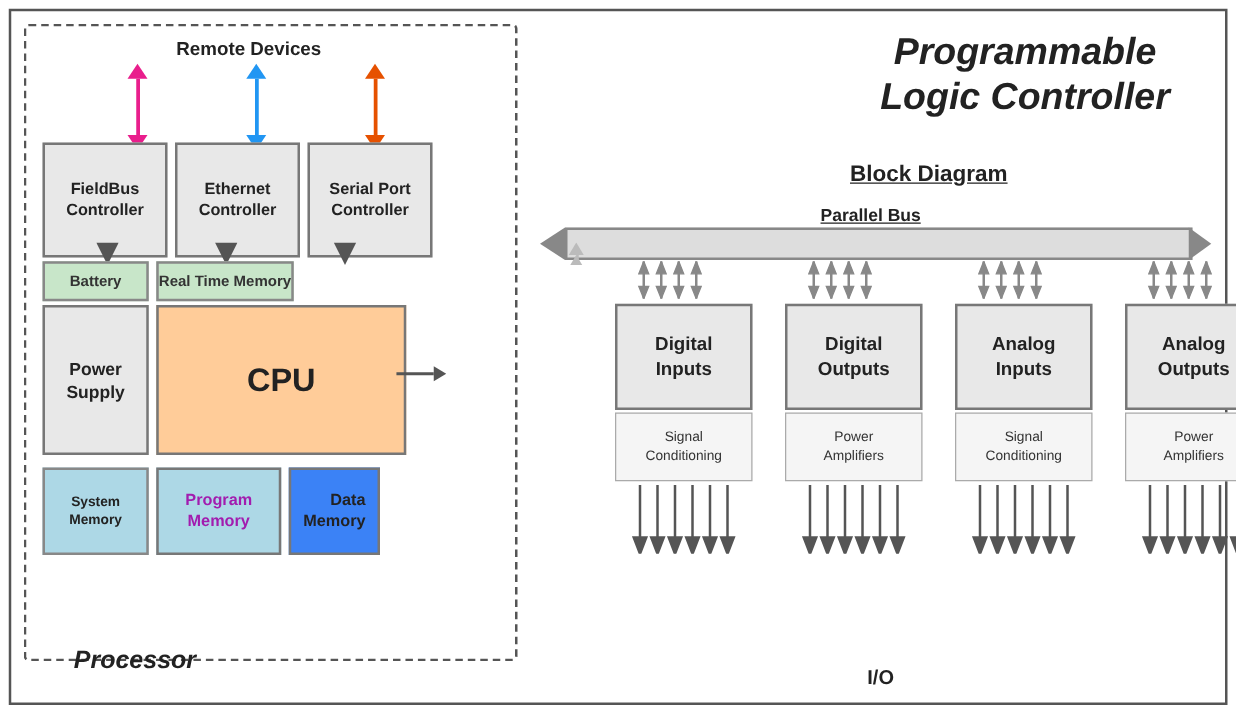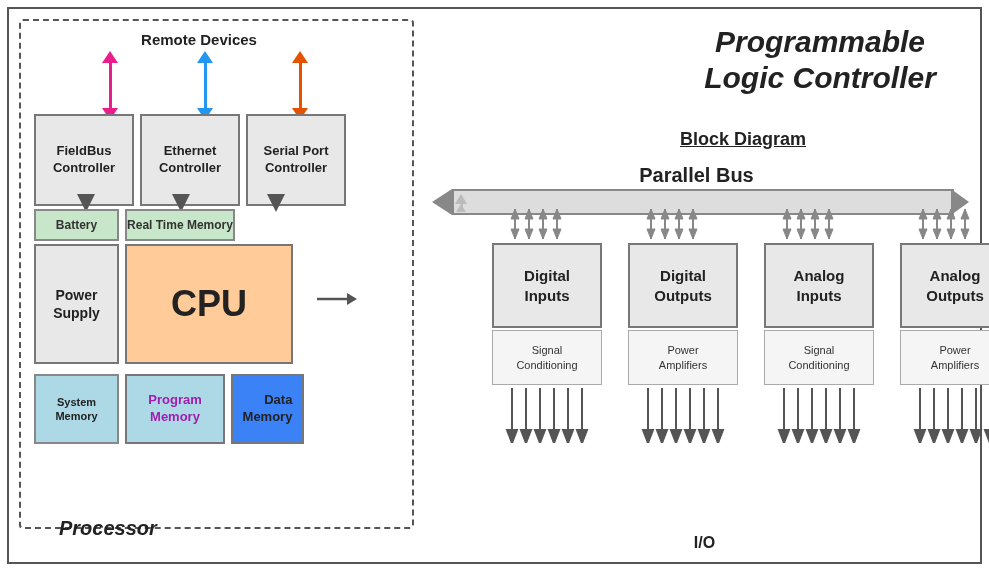--- a/index.html
+++ b/index.html
@@ -149,28 +149,28 @@
       display: flex;
       align-items: center;
       justify-content: center;
       text-align: center;
       font-size: 14px;
       font-weight: bold;
       color: #222;
       line-height: 1.3;
     }
     .cpu-box {
-      width: 168px;
+      width: 200px;
       height: 120px;
       border: 2px solid #777;
       background: #ffcc99;
       display: flex;
       align-items: center;
       justify-content: center;
-      font-size: 36px;
+      font-size: 26px;
       font-weight: bold;
       color: #222;
     }
     
     .memory-row {
       position: absolute;
       left: 25px;
       top: 365px;
       display: flex;
       gap: 6px;
@@ -246,25 +246,26 @@
       width: 280px;
     }
     
     .parallel-bus-container {
       position: absolute;
       left: -5px;
       top: 155px;
       width: 545px;
     }
     .parallel-bus-label {
-      font-size: 20px;
+      font-size: 14px;
       font-weight: bold;
       color: #222;
       text-align: center;
       margin-bottom: 2px;
+      text-decoration: underline;
     }
     .parallel-bus-arrow {
       position: relative;
       height: 26px;
       display: flex;
       align-items: center;
     }
     
     .io-modules-row {
       position: absolute;

